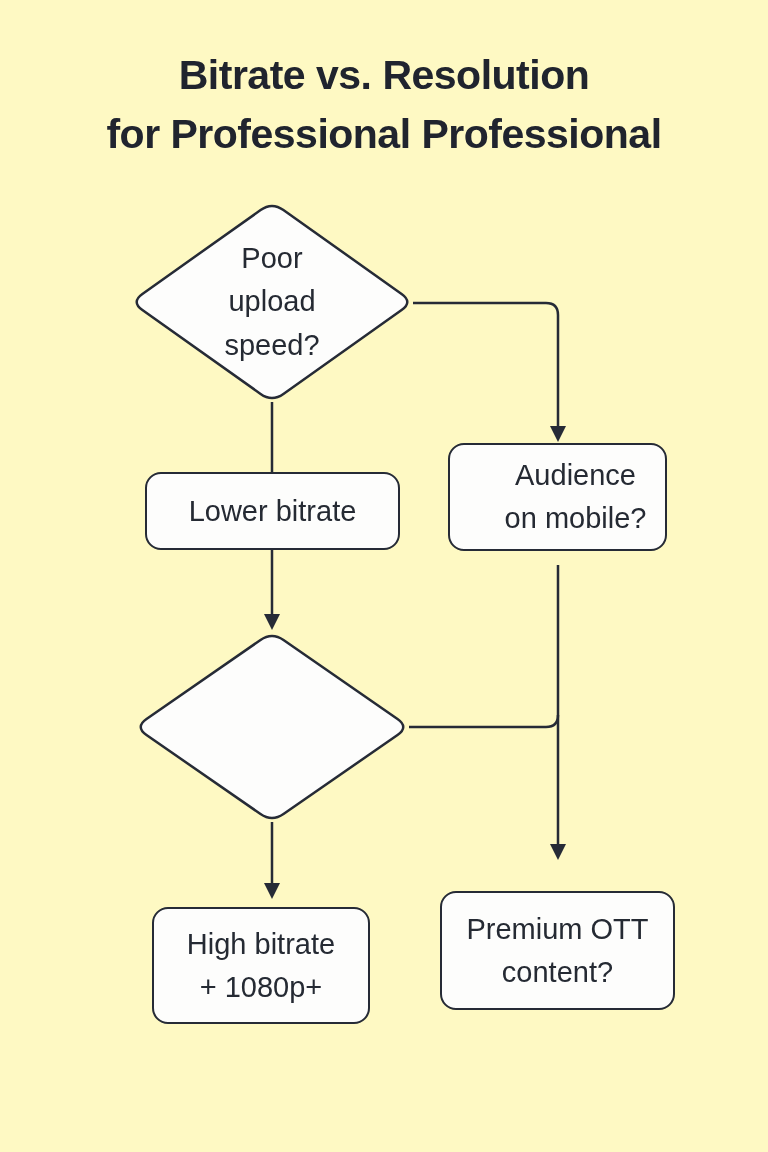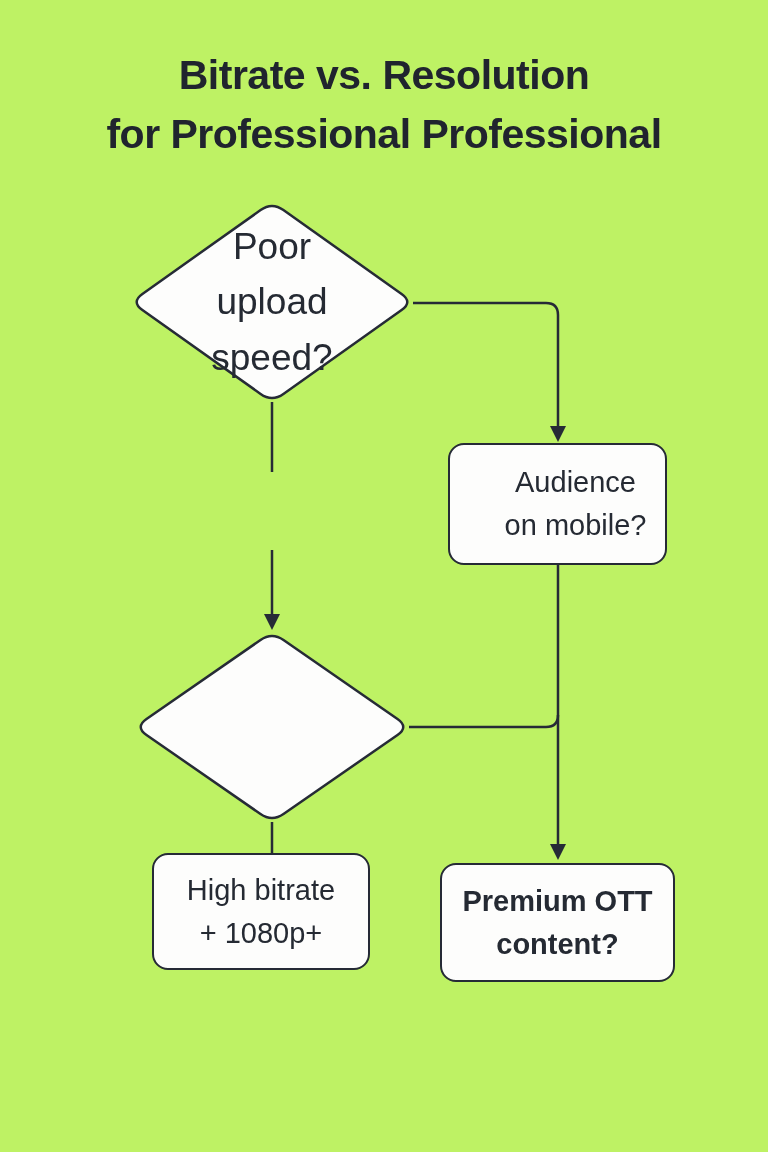--- a/index.html
+++ b/index.html
@@ -5,21 +5,21 @@
   * { margin: 0; padding: 0; box-sizing: border-box; }
   html, body { width: 768px; height: 1152px; }
   body {
     font-family: "Liberation Sans", sans-serif;
     background: #f5f4f3;
   }
   .canvas {
     position: relative;
     width: 768px;
     height: 1152px;
-    background: #bef264;
+    background: #fef9c3;
     overflow: hidden;
   }
   .title {
     position: absolute;
     top: 46px;
     left: 0;
     width: 768px;
     text-align: center;
     color: #20242e;
     font-weight: 700;
@@ -61,21 +61,21 @@
     line-height: 1.48;
     white-space: pre-line;
   }
   .diamond-label {
     position: absolute;
     display: flex;
     align-items: center;
     justify-content: center;
     text-align: center;
     color: #252a33;
-    font-size: 37px;
+    font-size: 29px;
     line-height: 1.5;
     white-space: pre-line;
     pointer-events: none;
   }
 </style>
 </head>
 <body>
 
 <div class="canvas">
 
@@ -105,23 +105,24 @@
     <path class="diamond-shape" d="M 283.4 210.1 L 401.6 293.9 Q 413 302 401.6 310.1 L 283.4 393.9 Q 272 402 260.6 393.9 L 142.4 310.1 Q 131 302 142.4 293.9 L 260.6 210.1 Q 272 202 283.4 210.1 Z"></path>
 
     <path class="diamond-shape" d="M 283.5 640 L 397.5 719 Q 409 727 397.5 735 L 283.5 814 Q 272 822 260.5 814 L 146.5 735 Q 135 727 146.5 719 L 260.5 640 Q 272 632 283.5 640 Z"></path>
   </svg>
 
   <div class="diamond-label" style="left: 142px; top: 222px; width: 260px; height: 160px;">Poor
 upload
 speed?</div>
 
 
+  <div class="node-rect" style="left: 145px; top: 472px; width: 255px; height: 78px;">Lower bitrate</div>
 
-  <div class="node-rect" style="left: 448px; top: 443px; width: 219px; height: 122px; padding-left: 36px;">Audience
+  <div class="node-rect" style="left: 448px; top: 443px; width: 219px; height: 108px; padding-left: 36px;">Audience
 on mobile?</div>
 
-  <div class="node-rect" style="left: 152px; top: 853px; width: 218px; height: 117px;">High bitrate
+  <div class="node-rect" style="left: 152px; top: 907px; width: 218px; height: 117px;">High bitrate
 + 1080p+</div>
 
-  <div class="node-rect" style="left: 440px; top: 863px; width: 235px; height: 119px; font-weight: bold;">Premium OTT
+  <div class="node-rect" style="left: 440px; top: 891px; width: 235px; height: 119px;">Premium OTT
 content?</div>
 
 </div>
 
 </body></html>

